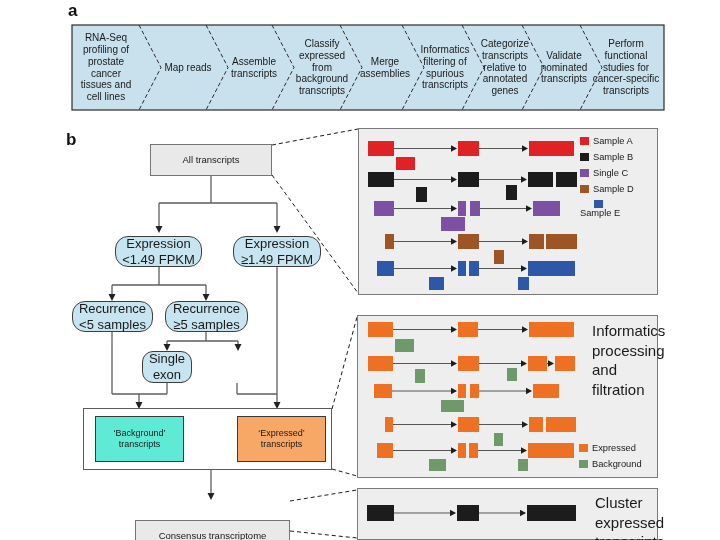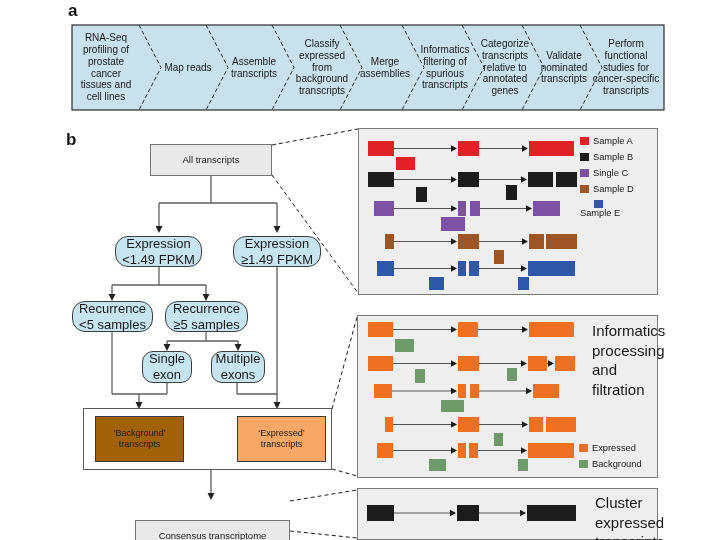--- a/index.html
+++ b/index.html
@@ -8,21 +8,21 @@
   .plabel{position:absolute;font-size:17px;font-weight:bold;color:#111;}
   svg.layer{position:absolute;left:0;top:0;}
   
   .step{position:absolute;top:25px;height:85px;display:flex;align-items:center;justify-content:center;
         text-align:center;font-size:10px;line-height:1.18;color:#1a1a1a;}
   
   .node{position:absolute;display:flex;align-items:center;justify-content:center;text-align:center;
         line-height:1.2;box-sizing:border-box;}
   .gray{background:#e9e9e9;border:1.4px solid #757575;font-size:9.5px;}
   .blue{background:#c7e5f1;border:1.3px solid #3e3e3e;border-radius:13px;font-size:13px;}
-  .greenbox{background:#a16207;border:1.3px solid #383838;font-size:9px;}
+  .greenbox{background:#5eead4;border:1.3px solid #383838;font-size:9px;}
   .orangebox{background:#f8a866;border:1.3px solid #383838;font-size:9px;}
   .wrapbox{position:absolute;border:1.3px solid #5a5a5a;background:transparent;box-sizing:border-box;}
   
   .panel{position:absolute;background:#eeeeee;border:1px solid #7a7a7a;box-sizing:border-box;}
   .panel svg{position:absolute;left:0;top:0;}
   .note{position:absolute;font-size:15px;line-height:1.3;color:#1a1a1a;}
   .legend-item{position:absolute;display:flex;align-items:center;font-size:9.3px;white-space:nowrap;}
   .legend-item .sw{display:inline-block;width:9px;height:8px;margin-right:4px;flex:0 0 auto;}
 </style>
 </head>
@@ -86,21 +86,20 @@
       <path d="M290 531 L357 538"></path>
     </g>
   </svg>
 
   <div class="node gray" style="left:150px;top:144px;width:122px;height:32px;">All transcripts</div>
   <div class="node blue" style="left:115px;top:236px;width:87px;height:31px;padding:0 6px;">Expression &lt;1.49 FPKM</div>
   <div class="node blue" style="left:233px;top:236px;width:88px;height:31px;padding:0 6px;">Expression ≥1.49 FPKM</div>
   <div class="node blue" style="left:72px;top:301px;width:81px;height:31px;padding:0 5px;">Recurrence &lt;5 samples</div>
   <div class="node blue" style="left:165px;top:301px;width:83px;height:31px;padding:0 5px;">Recurrence ≥5 samples</div>
   <div class="node blue" style="left:142px;top:351px;width:50px;height:32px;padding:0 4px;border-radius:11px;">Single exon</div>
-  <div class="node blue" style="left:211px;top:351px;width:54px;height:32px;padding:0 4px;border-radius:11px;">Multiple exons</div>
 
   <div class="wrapbox" style="left:83px;top:408px;width:249px;height:62px;"></div>
   <div class="node greenbox" style="left:95px;top:416px;width:89px;height:46px;padding:0 8px;">‘Background’ transcripts</div>
   <div class="node orangebox" style="left:237px;top:416px;width:89px;height:46px;padding:8px 8px;">‘Expressed’ transcripts</div>
   <div class="node gray" style="left:135px;top:500px;width:155px;height:32px;margin-top:20px;">Consensus transcriptome</div>
 
   <div class="panel" style="left:358px;top:128px;width:300px;height:167px;">
     <svg id="svgSamples" width="298" height="165">
         <line x1="35" y1="19.5" x2="97" y2="19.5" stroke="#555555" stroke-width="1"></line>
         <polygon points="98,19.5 92,16.3 92,22.7" fill="#1c1c1c"></polygon>

